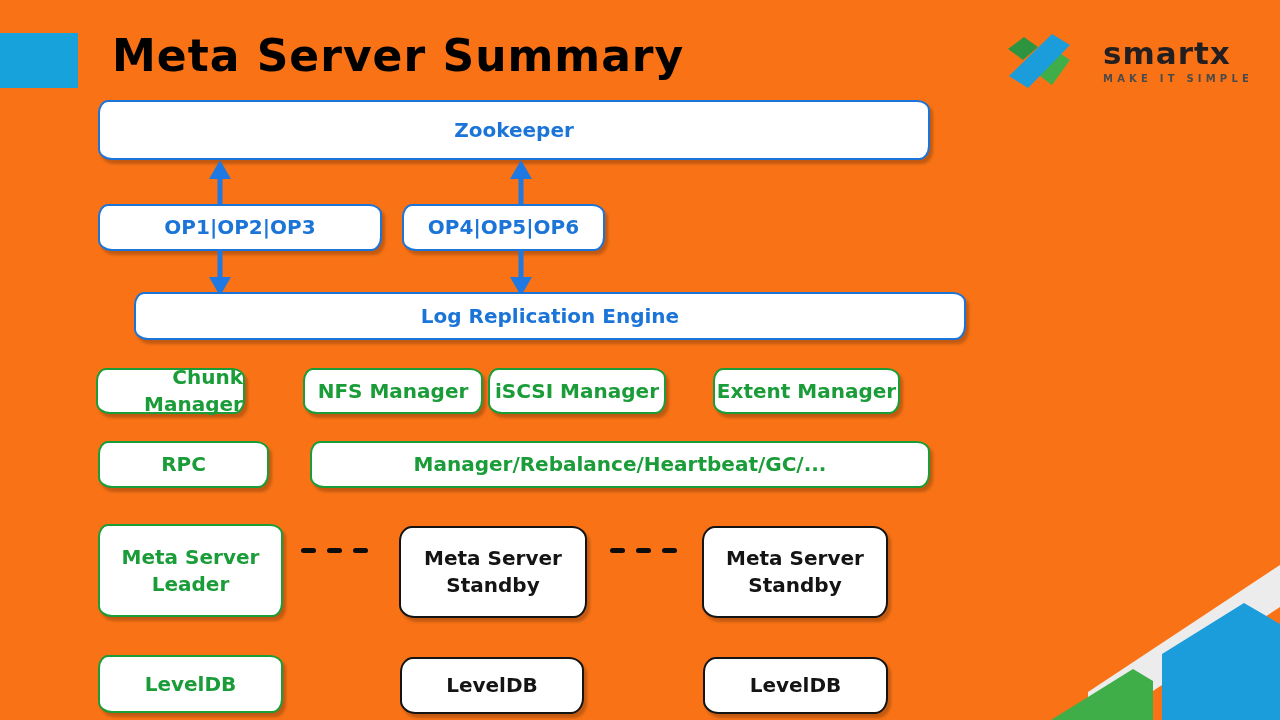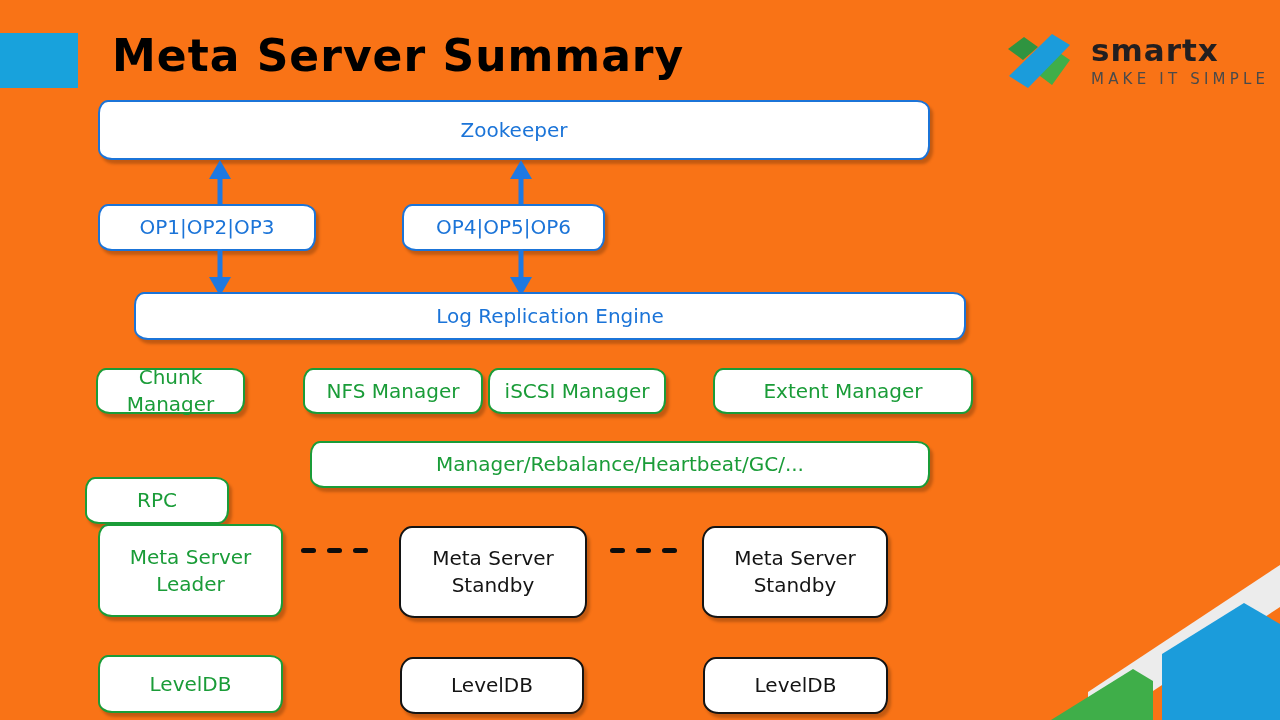--- a/index.html
+++ b/index.html
@@ -17,31 +17,31 @@
   }
   *{margin:0;padding:0;box-sizing:border-box;}
   body{font-family:"DejaVu Sans","Liberation Sans",sans-serif;background:#888;}
   .slide{position:relative;width:1280px;height:720px;background:#f97316;overflow:hidden;}
 
   .accent-bar{position:absolute;left:0;top:33px;width:78px;height:55px;background:var(--accent-bar);}
 
   .title{position:absolute;left:112px;top:30px;font-size:44px;font-weight:800;
          color:#000;letter-spacing:1px;white-space:nowrap;}
 
-  .logo{position:absolute;left:1003px;top:32px;display:flex;align-items:center;gap:16px;}
+  .logo{position:absolute;left:1003px;top:32px;display:flex;align-items:center;gap:28px;}
   .logo-mark{width:72px;height:58px;}
   .logo-mark .gdark{fill:var(--logo-green-dark);}
   .logo-mark .g{fill:var(--logo-green);}
   .logo-mark .b{fill:var(--logo-blue);}
   .logo-text .brand{font-size:31px;font-weight:800;color:var(--logo-text);letter-spacing:1px;line-height:1;}
-  .logo-text .tagline{font-size:15px;font-weight:400;color:var(--tagline-gray);letter-spacing:4.2px;margin-top:4px;}
+  .logo-text .tagline{font-size:10px;font-weight:700;color:var(--tagline-gray);letter-spacing:4.2px;margin-top:4px;}
 
   .box{position:absolute;background:#fff;border:2px solid;display:flex;flex-direction:column;
-       align-items:center;justify-content:center;text-align:center;
-       font-weight:400;font-size:20px;line-height:1.35;
+       align-items:center;justify-content:center;text-align:right;
+       font-weight:700;font-size:20px;line-height:1.35;
        border-radius:10px 13px 11px 14px / 13px 10px 14px 11px;
        box-shadow:3px 4px 3px rgba(0,0,0,0.22);}
   .box.blue{border-color:var(--diagram-blue);color:var(--diagram-blue);}
   .box.green{border-color:var(--diagram-green);color:var(--diagram-green);}
   .box.black{border-color:var(--box-black);color:var(--box-black);border-radius:13px 15px 13px 16px / 15px 13px 16px 13px;}
 
   .arrow{position:absolute;width:28px;height:47px;}
   .arrow .fillpart{fill:var(--arrow-blue);}
 
   .dashes{position:absolute;display:flex;gap:11px;align-items:center;}
@@ -77,40 +77,40 @@
 
   <svg class="arrow" style="left:206px;top:160px;" viewBox="0 0 28 47">
     <polygon class="fillpart" points="14,0 3,19 25,19"></polygon>
     <rect class="fillpart" x="11.5" y="13" width="5" height="34" rx="2"></rect>
   </svg>
   <svg class="arrow" style="left:507px;top:160px;" viewBox="0 0 28 47">
     <polygon class="fillpart" points="14,0 3,19 25,19"></polygon>
     <rect class="fillpart" x="11.5" y="13" width="5" height="34" rx="2"></rect>
   </svg>
 
-  <div class="box blue" style="left:98px;top:204px;width:218px;height:47px;">OP1|OP2|OP3</div>
+  <div class="box blue" style="left:98px;top:204px;width:284px;height:47px;">OP1|OP2|OP3</div>
   <div class="box blue" style="left:402px;top:204px;width:203px;height:47px;">OP4|OP5|OP6</div>
 
   <svg class="arrow" style="left:206px;top:249px;" viewBox="0 0 28 47">
     <polygon class="fillpart" points="14,47 3,28 25,28"></polygon>
     <rect class="fillpart" x="11.5" y="0" width="5" height="34" rx="2"></rect>
   </svg>
   <svg class="arrow" style="left:507px;top:249px;" viewBox="0 0 28 47">
     <polygon class="fillpart" points="14,47 3,28 25,28"></polygon>
     <rect class="fillpart" x="11.5" y="0" width="5" height="34" rx="2"></rect>
   </svg>
 
   <div class="box blue" style="left:98px;top:292px;width:832px;height:48px;margin-left:36px;">Log Replication Engine</div>
 
   <div class="box green" style="left:96px;top:368px;width:149px;height:46px;">Chunk Manager</div>
   <div class="box green" style="left:303px;top:368px;width:180px;height:46px;">NFS Manager</div>
   <div class="box green" style="left:488px;top:368px;width:178px;height:46px;">iSCSI Manager</div>
-  <div class="box green" style="left:713px;top:368px;width:260px;height:46px;">Extent Manager</div>
+  <div class="box green" style="left:713px;top:368px;width:187px;height:46px;">Extent Manager</div>
 
-  <div class="box green" style="left:85px;top:441px;width:144px;height:47px;margin-top:36px;">RPC</div>
+  <div class="box green" style="left:98px;top:441px;width:171px;height:47px;">RPC</div>
   <div class="box green" style="left:310px;top:441px;width:620px;height:47px;">Manager/Rebalance/Heartbeat/GC/...</div>
 
   <div class="box green" style="left:98px;top:524px;width:185px;height:93px;">
     <span>Meta Server</span>
     <span>Leader</span>
   </div>
 
   <div class="dashes" style="left:301px;top:548px;">
     <span class="dash"></span>
     <span class="dash"></span>

